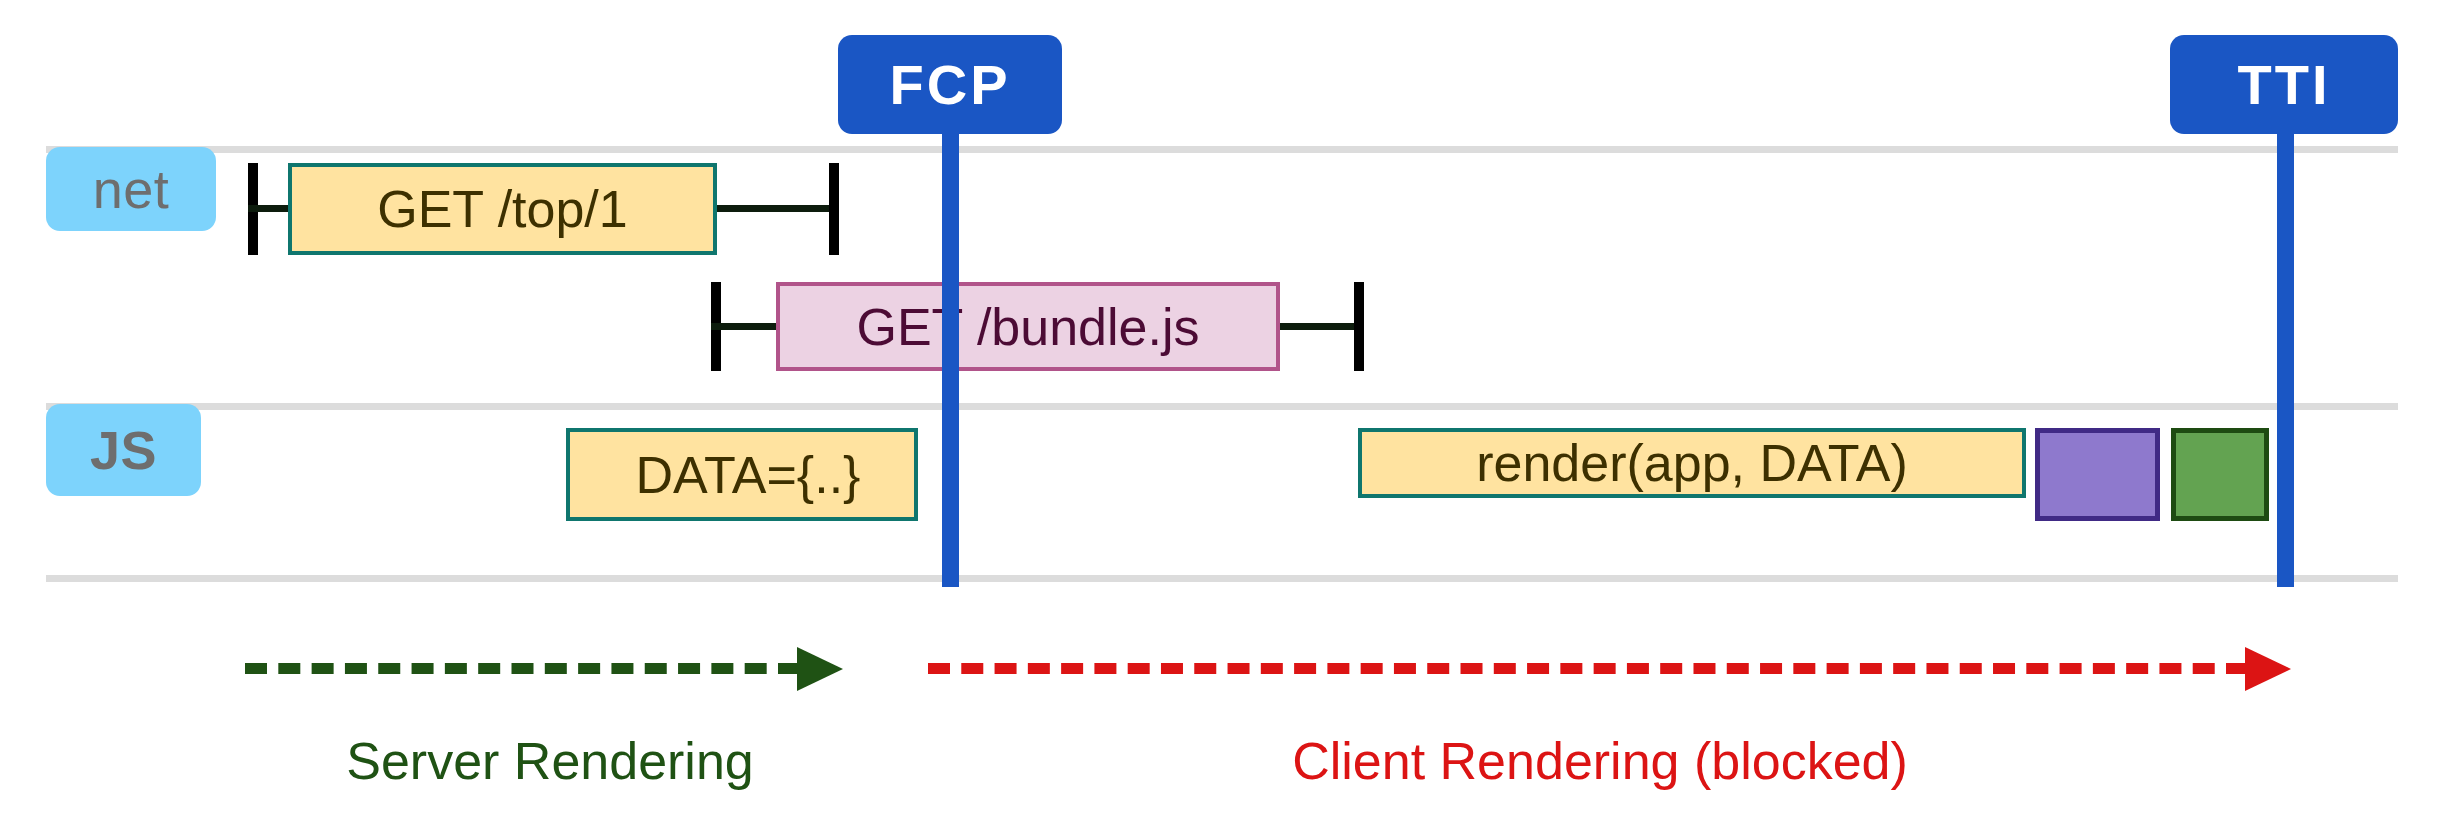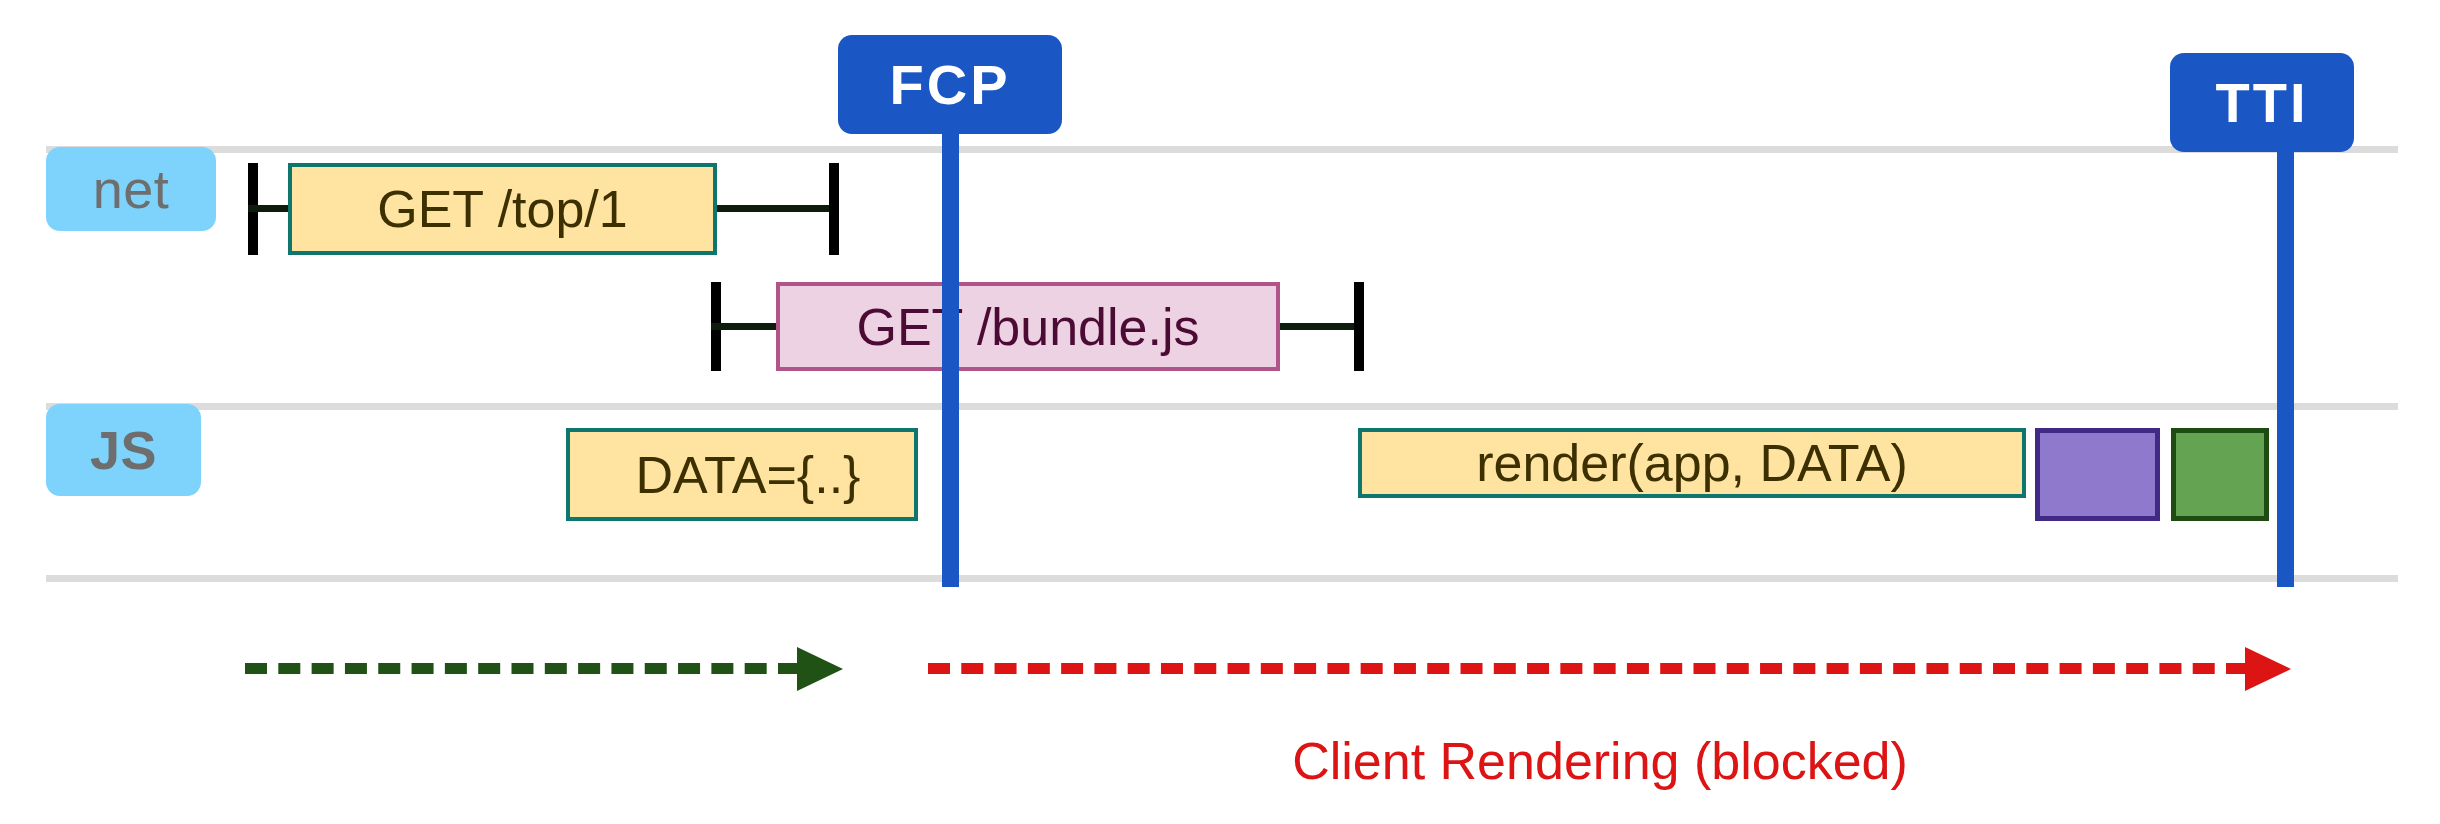--- a/index.html
+++ b/index.html
@@ -63,21 +63,21 @@
     line-height: 1;
     display: flex;
     align-items: center;
     justify-content: center;
     letter-spacing: 3px;
     z-index: 7;
     margin-top: 14px;
   }
   #fcp-badge { left: 838px;  top: 21px; width: 224px; height: 99px; }
   #fcp-line  { left: 942px;  top: 110px; height: 477px; }
-  #tti-badge { left: 2170px; top: 39px; width: 184px; height: 99px; }
+  #tti-badge { left: 2170px; top: 21px; width: 228px; height: 99px; }
   #tti-line  { left: 2277px; top: 110px; height: 477px; }
 
   
   .whisker-cap {
     position: absolute;
     width: 10px;
     background: #000000;
     z-index: 3;
   }
   .whisker-arm {
@@ -190,18 +190,19 @@
   <div class="bar bar-yellow" id="bar-data">DATA={..}</div>
 
   <div class="bar bar-yellow" id="bar-render">render(app, DATA)</div>
 
   <div class="bar bar-purple" id="bar-hydrate"></div>
 
   <div class="bar bar-green" id="bar-paint"></div>
 
   <div class="phase-arrow" id="phase-server-arrow"></div>
   <div class="phase-head" id="phase-server-head"></div>
+  <div class="phase-label" id="phase-server-label">Server Rendering</div>
 
   <div class="phase-arrow" id="phase-client-arrow"></div>
   <div class="phase-head" id="phase-client-head"></div>
   <div class="phase-label" id="phase-client-label">Client Rendering (blocked)</div>
 
 </div>
 
 </body></html>

